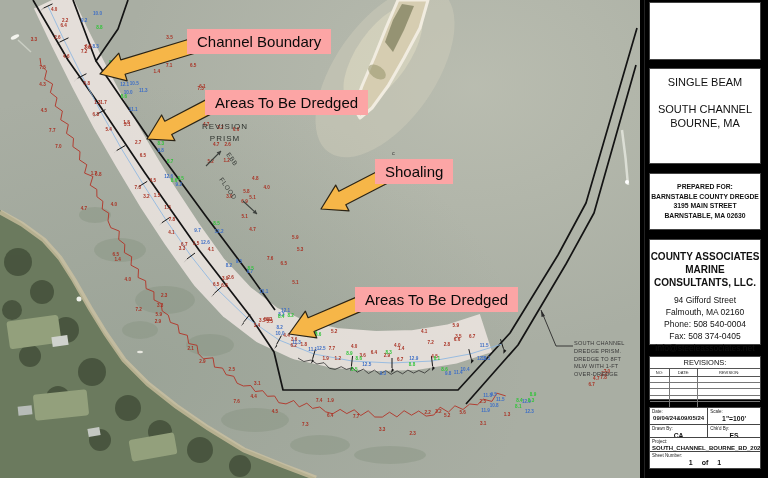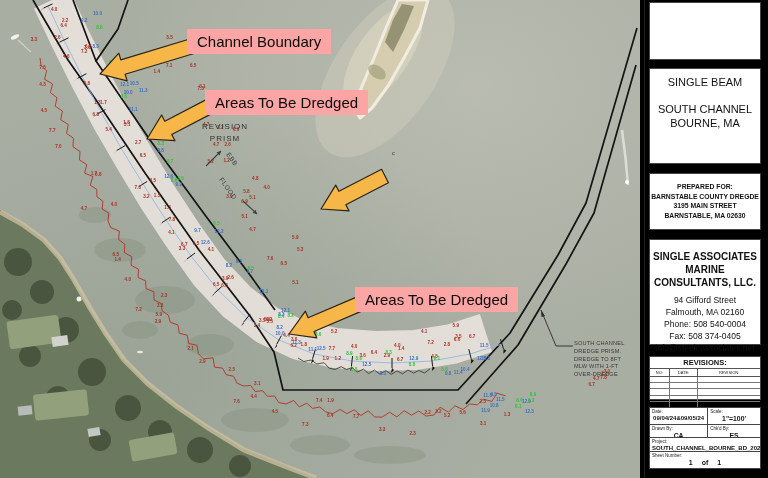--- a/index.html
+++ b/index.html
@@ -28,21 +28,21 @@
   #logo-box{top:2px;height:58px;}
   #title-box{top:68px;height:96px;text-align:center;padding-top:7px;}
   .tline{font-size:11px;line-height:13.5px;color:#111;min-height:13.5px;}
   #prepared-box{top:173px;height:57px;text-align:center;padding-top:8px;}
   .prepline{font-size:6.8px;line-height:9.6px;font-weight:700;color:#111;}
   #company-box{top:239px;height:106px;text-align:center;padding-top:10px;}
   .coname{font-size:10px;line-height:13px;font-weight:600;color:#111;}
   .coaddr{font-size:8.5px;line-height:12px;color:#111;}
   #company-addr{margin-top:5px;}
   #revisions-box{top:356px;height:44px;}
-  #rev-title{font-size:7.5px;font-weight:700;text-align:center;line-height:11px;border-bottom:1px solid #555;color:#111;}
+  #rev-title{font-size:7.5px;font-weight:400;text-align:center;line-height:11px;border-bottom:1px solid #555;color:#111;}
   #rev-cols{display:flex;height:7px;border-bottom:1px solid #555;}
   #rev-cols div{font-size:4px;color:#222;text-align:center;line-height:7px;box-sizing:border-box;}
   .rc-no{width:18%;border-right:1px solid #555;}
   .rc-date{width:26%;border-right:1px solid #555;}
   .rc-rev{width:56%;}
   .rev-row{display:flex;height:5.2px;border-bottom:1px solid #777;}
   .rev-row div{box-sizing:border-box;height:100%;}
   #info-box{top:407px;height:62px;}
   .irow{display:flex;border-bottom:1px solid #444;box-sizing:border-box;}
   .icell{position:relative;box-sizing:border-box;padding:1px 2px 0 2px;overflow:hidden;}
@@ -416,20 +416,21 @@
     <div id="prism-note">
       <div>SOUTH CHANNEL</div>
       <div>DREDGE PRISM.</div>
       <div>DREDGE TO 8FT</div>
       <div>MLW WITH 1-FT</div>
       <div>OVER-DREDGE</div>
     </div>
 
     <div class="callout" style="left:187px;top:29px;">Channel Boundary</div>
     <div class="callout" style="left:205px;top:90px;">Areas To Be Dredged</div>
+    <div class="callout" style="left:375px;top:159px;">Shoaling</div>
     <div class="callout" style="left:355px;top:287px;">Areas To Be Dredged</div>
   </div>
 
   <aside id="panel">
     <div id="panel-frame"></div>
 
     <div class="pbox" id="logo-box"></div>
 
     <div class="pbox" id="title-box">
       <div class="tline">SINGLE BEAM</div>
@@ -439,21 +440,21 @@
     </div>
 
     <div class="pbox" id="prepared-box">
       <div class="prepline">PREPARED FOR:</div>
       <div class="prepline">BARNSTABLE COUNTY DREGDE</div>
       <div class="prepline">3195 MAIN STREET</div>
       <div class="prepline">BARNSTABLE, MA 02630</div>
     </div>
 
     <div class="pbox" id="company-box">
-      <div class="coname">SINGLE ASSOCIATES</div>
+      <div class="coname">COUNTY ASSOCIATES</div>
       <div class="coname">MARINE CONSULTANTS, LLC.</div>
       <div id="company-addr">
         <div class="coaddr">94 Gifford Street</div>
         <div class="coaddr">Falmouth, MA 02160</div>
         <div class="coaddr">Phone: 508 540-0004</div>
         <div class="coaddr">Fax: 508 374-0405</div>
         <div class="coaddr">info@steeleassociates.net</div>
       </div>
     </div>
 

